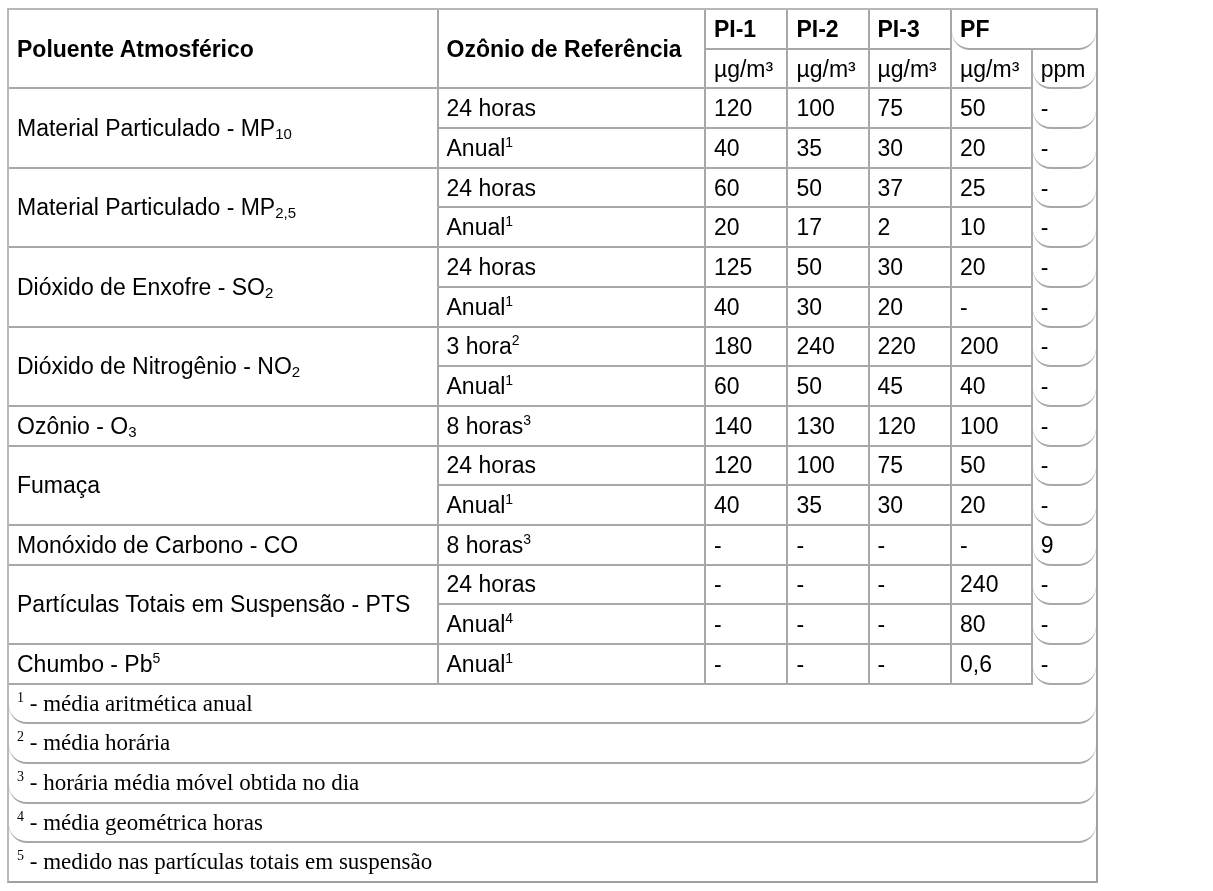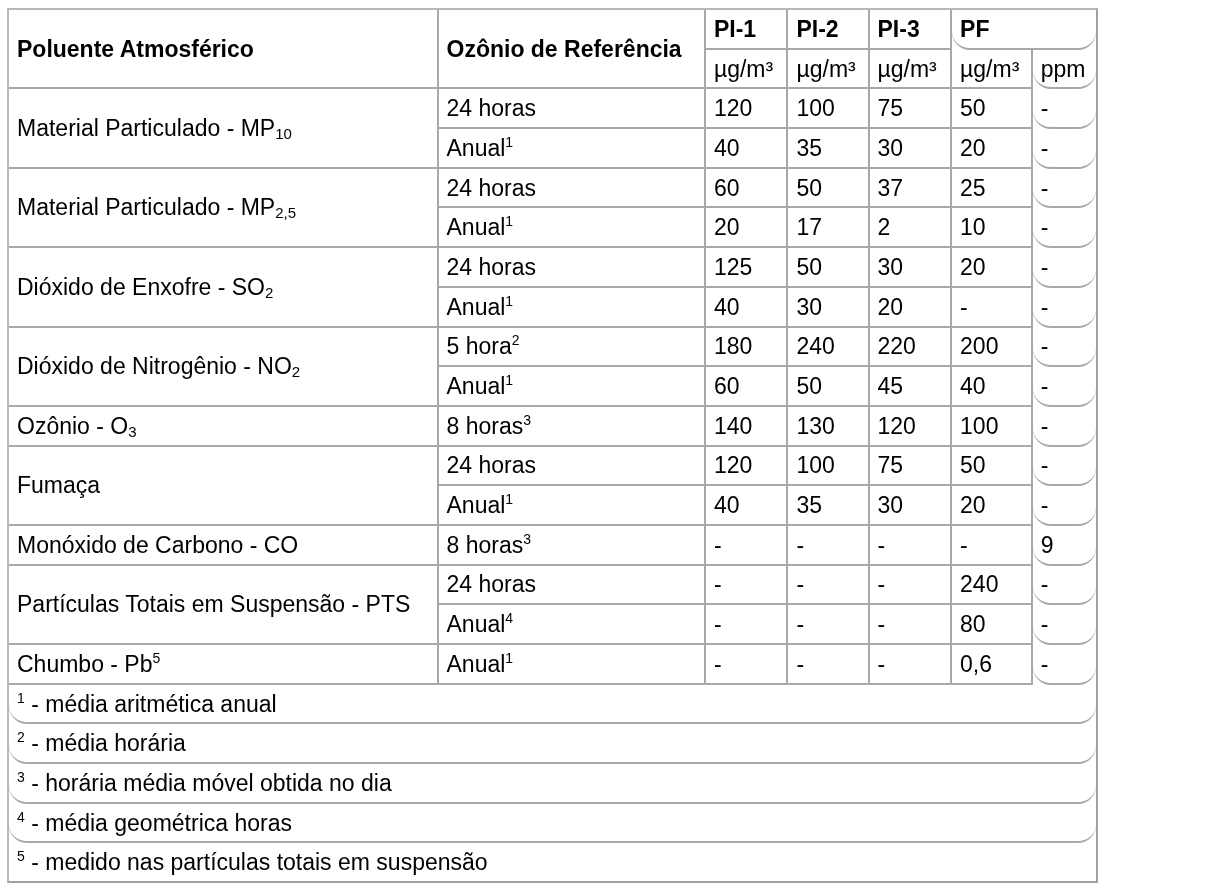--- a/index.html
+++ b/index.html
@@ -21,21 +21,21 @@
     height: 37.7px;
     vertical-align: middle;
     white-space: nowrap;
     line-height: 24px;
   }
   table.aq td.last { border-right: none; border-radius: 18px; }
   table.aq tr.lastrow td { border-bottom: none; margin-top: 24px; }
   .hdr { font-weight: bold; }
   sub { font-size: 15px; vertical-align: -3px; line-height: 0; }
   sup { font-size: 14px; vertical-align: 9px; line-height: 0; }
-  .note td { height: 37.5px; }
+  .note td { height: 37.5px; font-family: Liberation Serif, serif; }
 </style>
 </head>
 <body>
 
 <table class="aq">
   <colgroup>
     <col style="width:456px">
     <col style="width:290px">
     <col style="width:96px">
     <col style="width:93px">
@@ -105,21 +105,21 @@
       <tr>
         <td><span>Anual</span><sup>1</sup></td>
         <td>40</td>
         <td>30</td>
         <td>20</td>
         <td>-</td>
         <td class="last">-</td>
       </tr>
       <tr>
         <td rowspan="2"><span>Dióxido de Nitrogênio - NO</span><sub>2</sub></td>
-        <td><span>5 hora</span><sup>2</sup></td>
+        <td><span>3 hora</span><sup>2</sup></td>
         <td>180</td>
         <td>240</td>
         <td>220</td>
         <td>200</td>
         <td class="last">-</td>
       </tr>
       <tr>
         <td><span>Anual</span><sup>1</sup></td>
         <td>60</td>
         <td>50</td>

